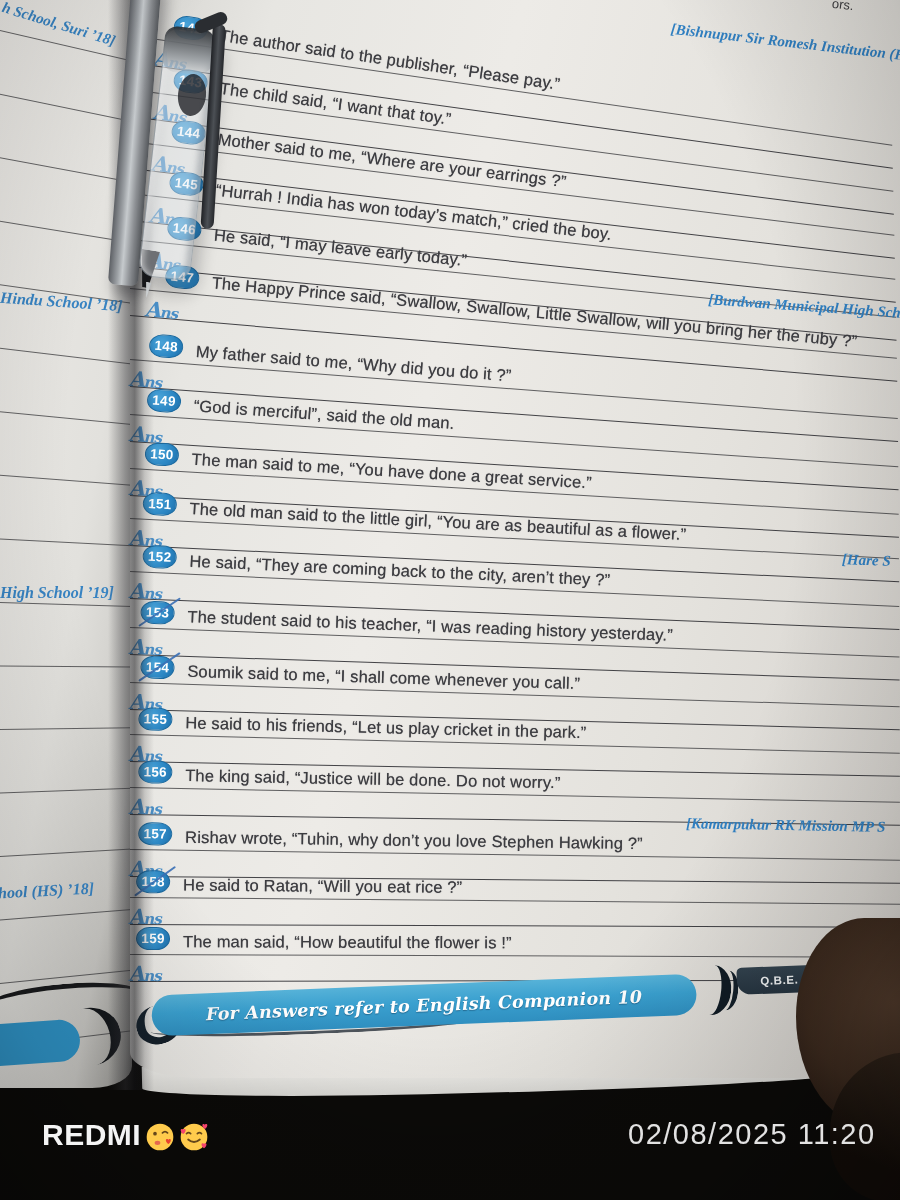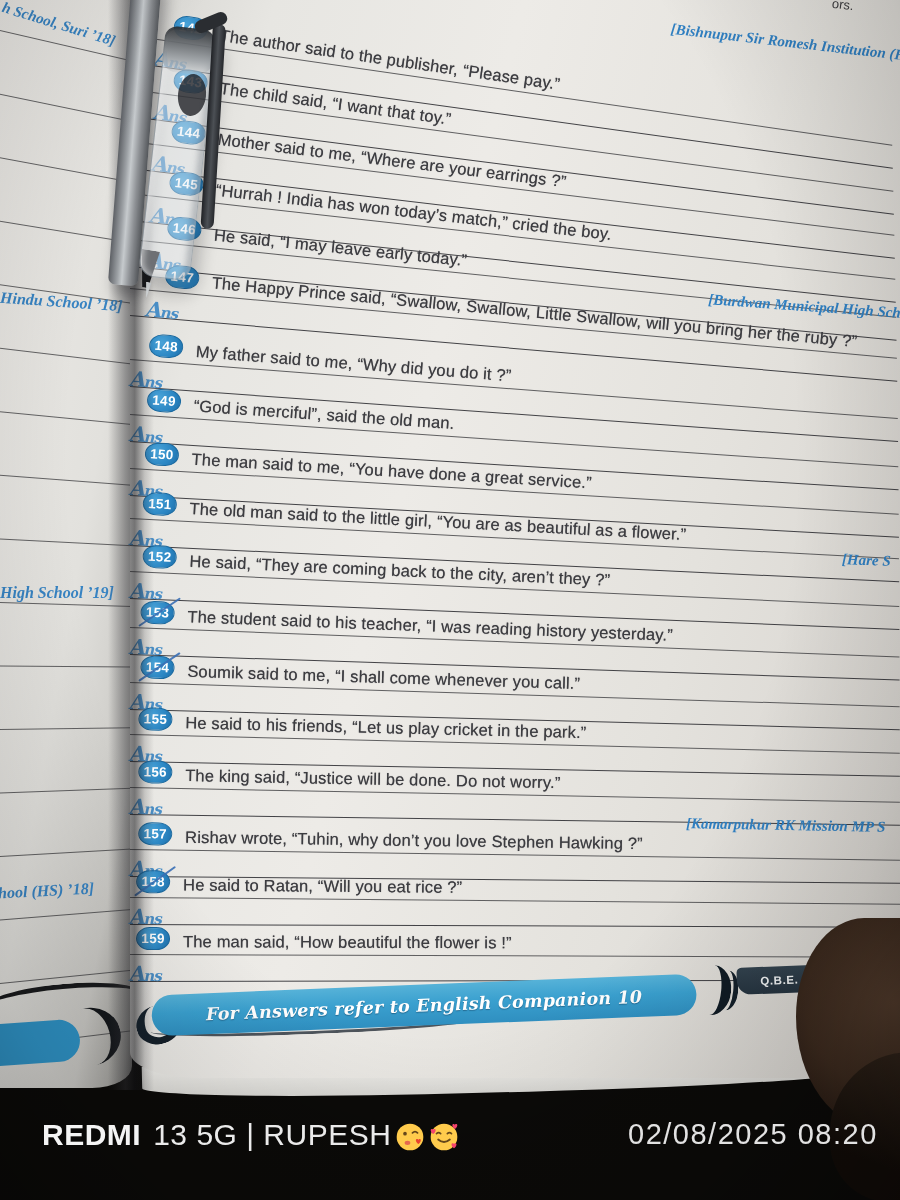--- a/index.html
+++ b/index.html
@@ -430,33 +430,32 @@
     <div class="qbe-badge">Q.B.E. (10)-13</div>
     <div class="page-num-shape">9</div>
   </div>
 
   <div class="thumb"></div>
   <div class="thumb2"></div>
   <div class="vignette"></div>
 
   <div class="wm-left">
     <span class="bold">REDMI</span>
-    <span class="reg">13 5G | RUPESH</span>
     <svg class="emoji" viewBox="0 0 36 36">
       <circle cx="18" cy="18" r="16" fill="#ffcb4c"></circle>
       <circle cx="12" cy="14" r="2.2" fill="#65471b"></circle>
       <path d="M21 13 q3 -3 6 0" stroke="#65471b" stroke-width="2.2" fill="none" stroke-linecap="round"></path>
       <ellipse cx="15" cy="25" rx="3.4" ry="2.6" fill="#e5694e"></ellipse>
       <path d="M25 22 C25 20 28 20 28 22 C28 20 31 20 31 22 C31 24.5 28 26.5 28 26.5 C28 26.5 25 24.5 25 22Z" fill="#e8432e"></path>
     </svg>
     <svg class="emoji" viewBox="0 0 36 36">
       <circle cx="18" cy="18" r="16" fill="#ffcb4c"></circle>
       <path d="M9 14 q2.5 -2.5 5 0" stroke="#65471b" stroke-width="2" fill="none" stroke-linecap="round"></path>
       <path d="M22 14 q2.5 -2.5 5 0" stroke="#65471b" stroke-width="2" fill="none" stroke-linecap="round"></path>
       <path d="M11 21 q7 6 14 0" stroke="#65471b" stroke-width="2.2" fill="none" stroke-linecap="round"></path>
       <path d="M2 10 C2 8 5 8 5 10 C5 8 8 8 8 10 C8 12.5 5 14.5 5 14.5 C5 14.5 2 12.5 2 10Z" fill="#f4436c"></path>
       <path d="M28 4 C28 2 31 2 31 4 C31 2 34 2 34 4 C34 6.5 31 8.5 31 8.5 C31 8.5 28 6.5 28 4Z" fill="#f4436c"></path>
       <path d="M27 27 C27 25 30 25 30 27 C30 25 33 25 33 27 C33 29.5 30 31.5 30 31.5 C30 31.5 27 29.5 27 27Z" fill="#f4436c"></path>
     </svg>
   </div>
-  <div class="wm-right">02/08/2025 08:20</div>
+  <div class="wm-right">02/08/2025 11:20</div>
 
 </div>
 
 </body></html>

